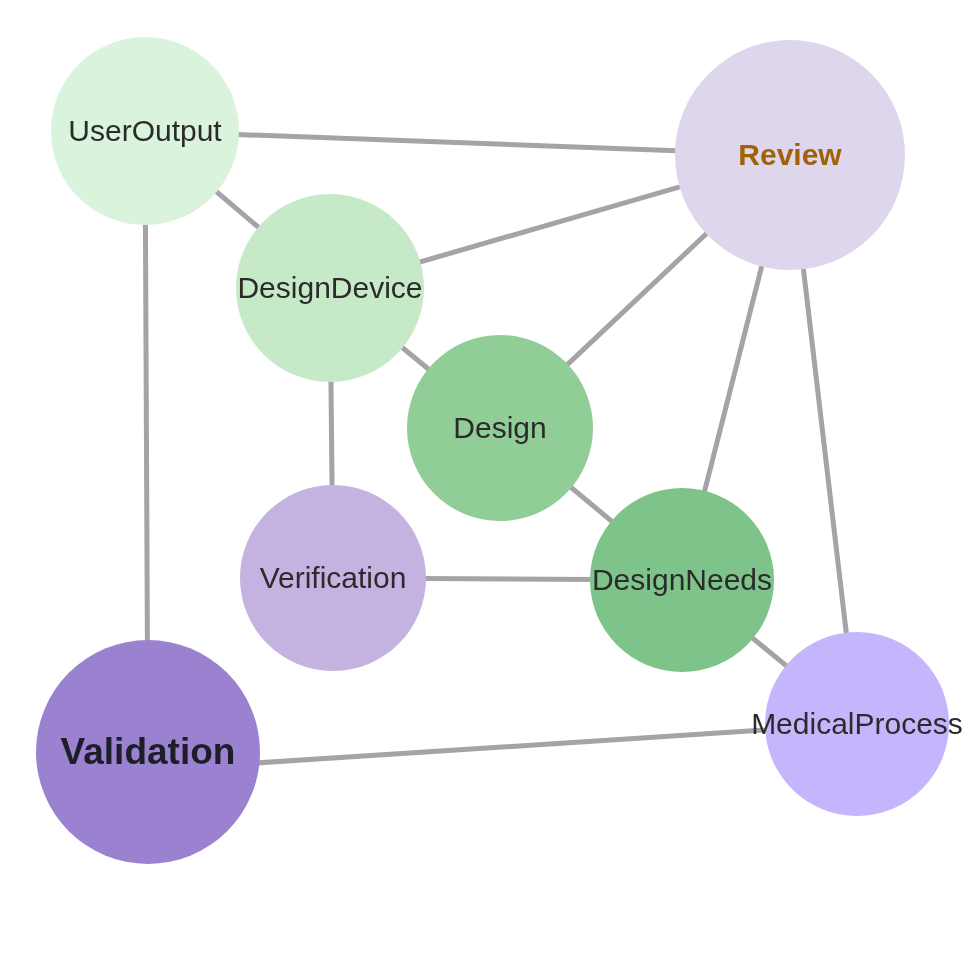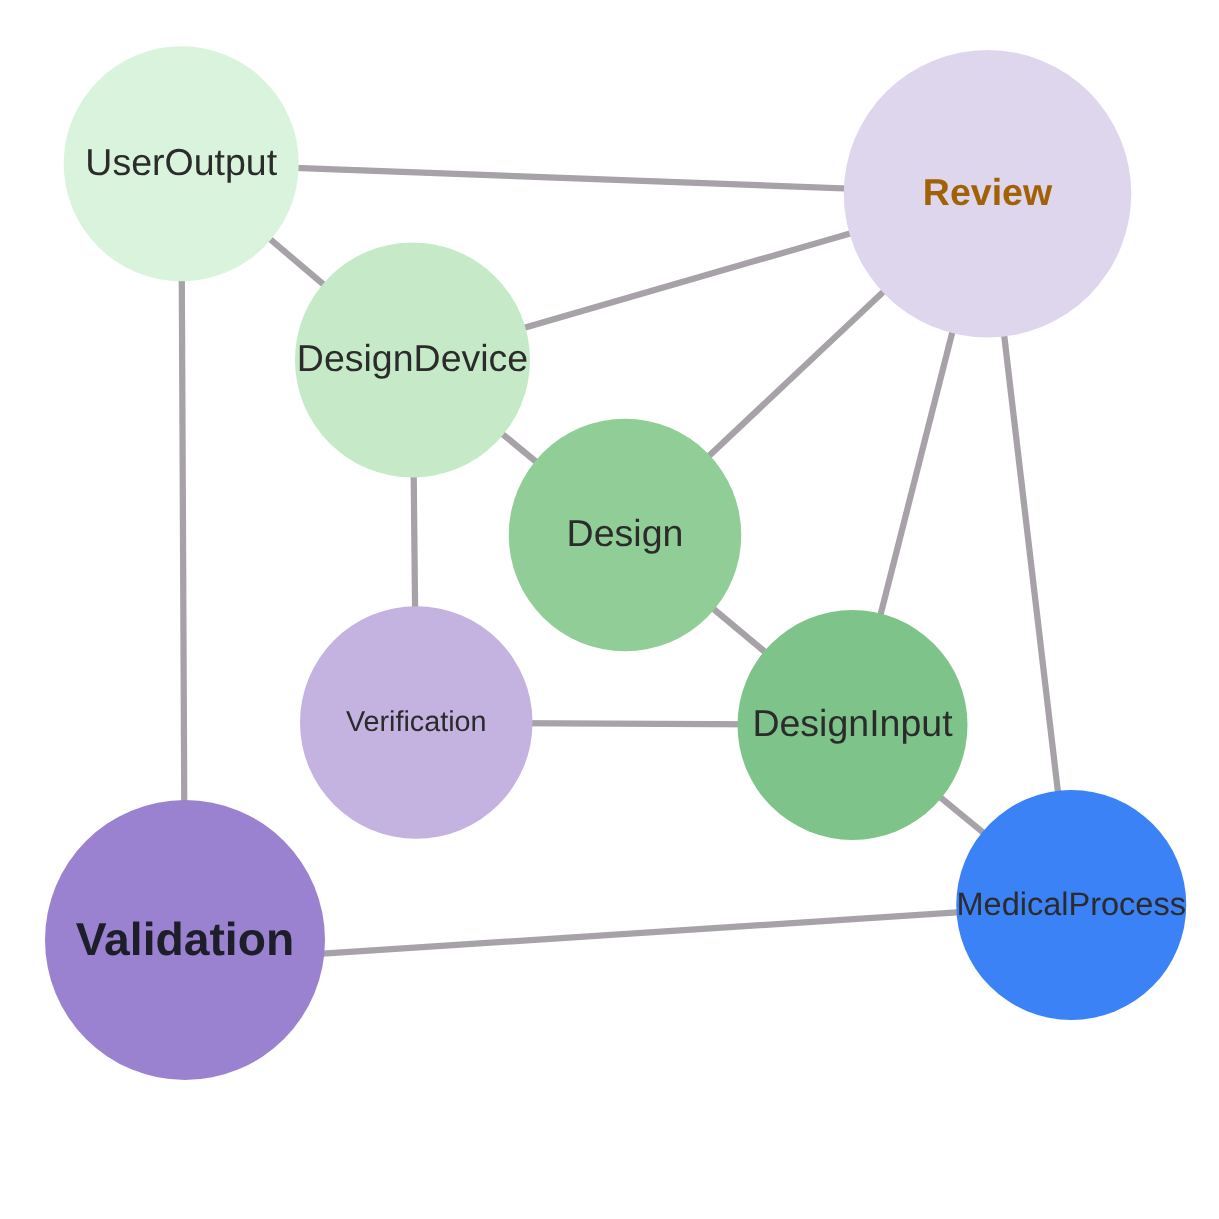--- a/index.html
+++ b/index.html
@@ -75,28 +75,28 @@
       <div class="node bold" style="left: 675px; top: 40px; width: 230px; height: 230px; background: rgb(222, 214, 236); font-size: 30px; color: #a16207;">
         <div class="label-line">Review</div>
       </div>
       <div class="node" style="left: 236px; top: 194px; width: 188px; height: 188px; background: rgb(198, 234, 200); font-size: 30px; color: rgb(43, 43, 43);">
         <div class="label-line">Design</div>
         <div class="label-line">Device</div>
       </div>
       <div class="node" style="left: 407px; top: 335px; width: 186px; height: 186px; background: rgb(144, 205, 151); font-size: 30px; color: rgb(43, 43, 43);">
         <div class="label-line">Design</div>
       </div>
-      <div class="node" style="left: 240px; top: 485px; width: 186px; height: 186px; background: rgb(196, 178, 224); font-size: 23px; color: rgb(43, 43, 43);">
+      <div class="node" style="left: 240px; top: 485px; width: 186px; height: 186px; background: rgb(196, 178, 224); font-size: 30px; color: rgb(43, 43, 43);">
         <div class="label-line">Verification</div>
       </div>
       <div class="node" style="left: 590px; top: 488px; width: 184px; height: 184px; background: rgb(126, 196, 138); font-size: 30px; color: rgb(43, 43, 43);">
         <div class="label-line">Design</div>
-        <div class="label-line">Input</div>
+        <div class="label-line">Needs</div>
       </div>
-      <div class="node" style="left: 765px; top: 632px; width: 184px; height: 184px; background: #3b82f6; font-size: 26px; color: rgb(43, 43, 43);">
+      <div class="node" style="left: 765px; top: 632px; width: 184px; height: 184px; background: #c4b5fd; font-size: 30px; color: rgb(43, 43, 43);">
         <div class="label-line">Medical</div>
         <div class="label-line">Process</div>
       </div>
       <div class="node bold" style="left: 36px; top: 640px; width: 224px; height: 224px; background: rgb(155, 130, 208); font-size: 37px; color: rgb(30, 30, 42);">
         <div class="label-line">Validation</div>
       </div>
     </div>
 </div>
 
 </body></html>

